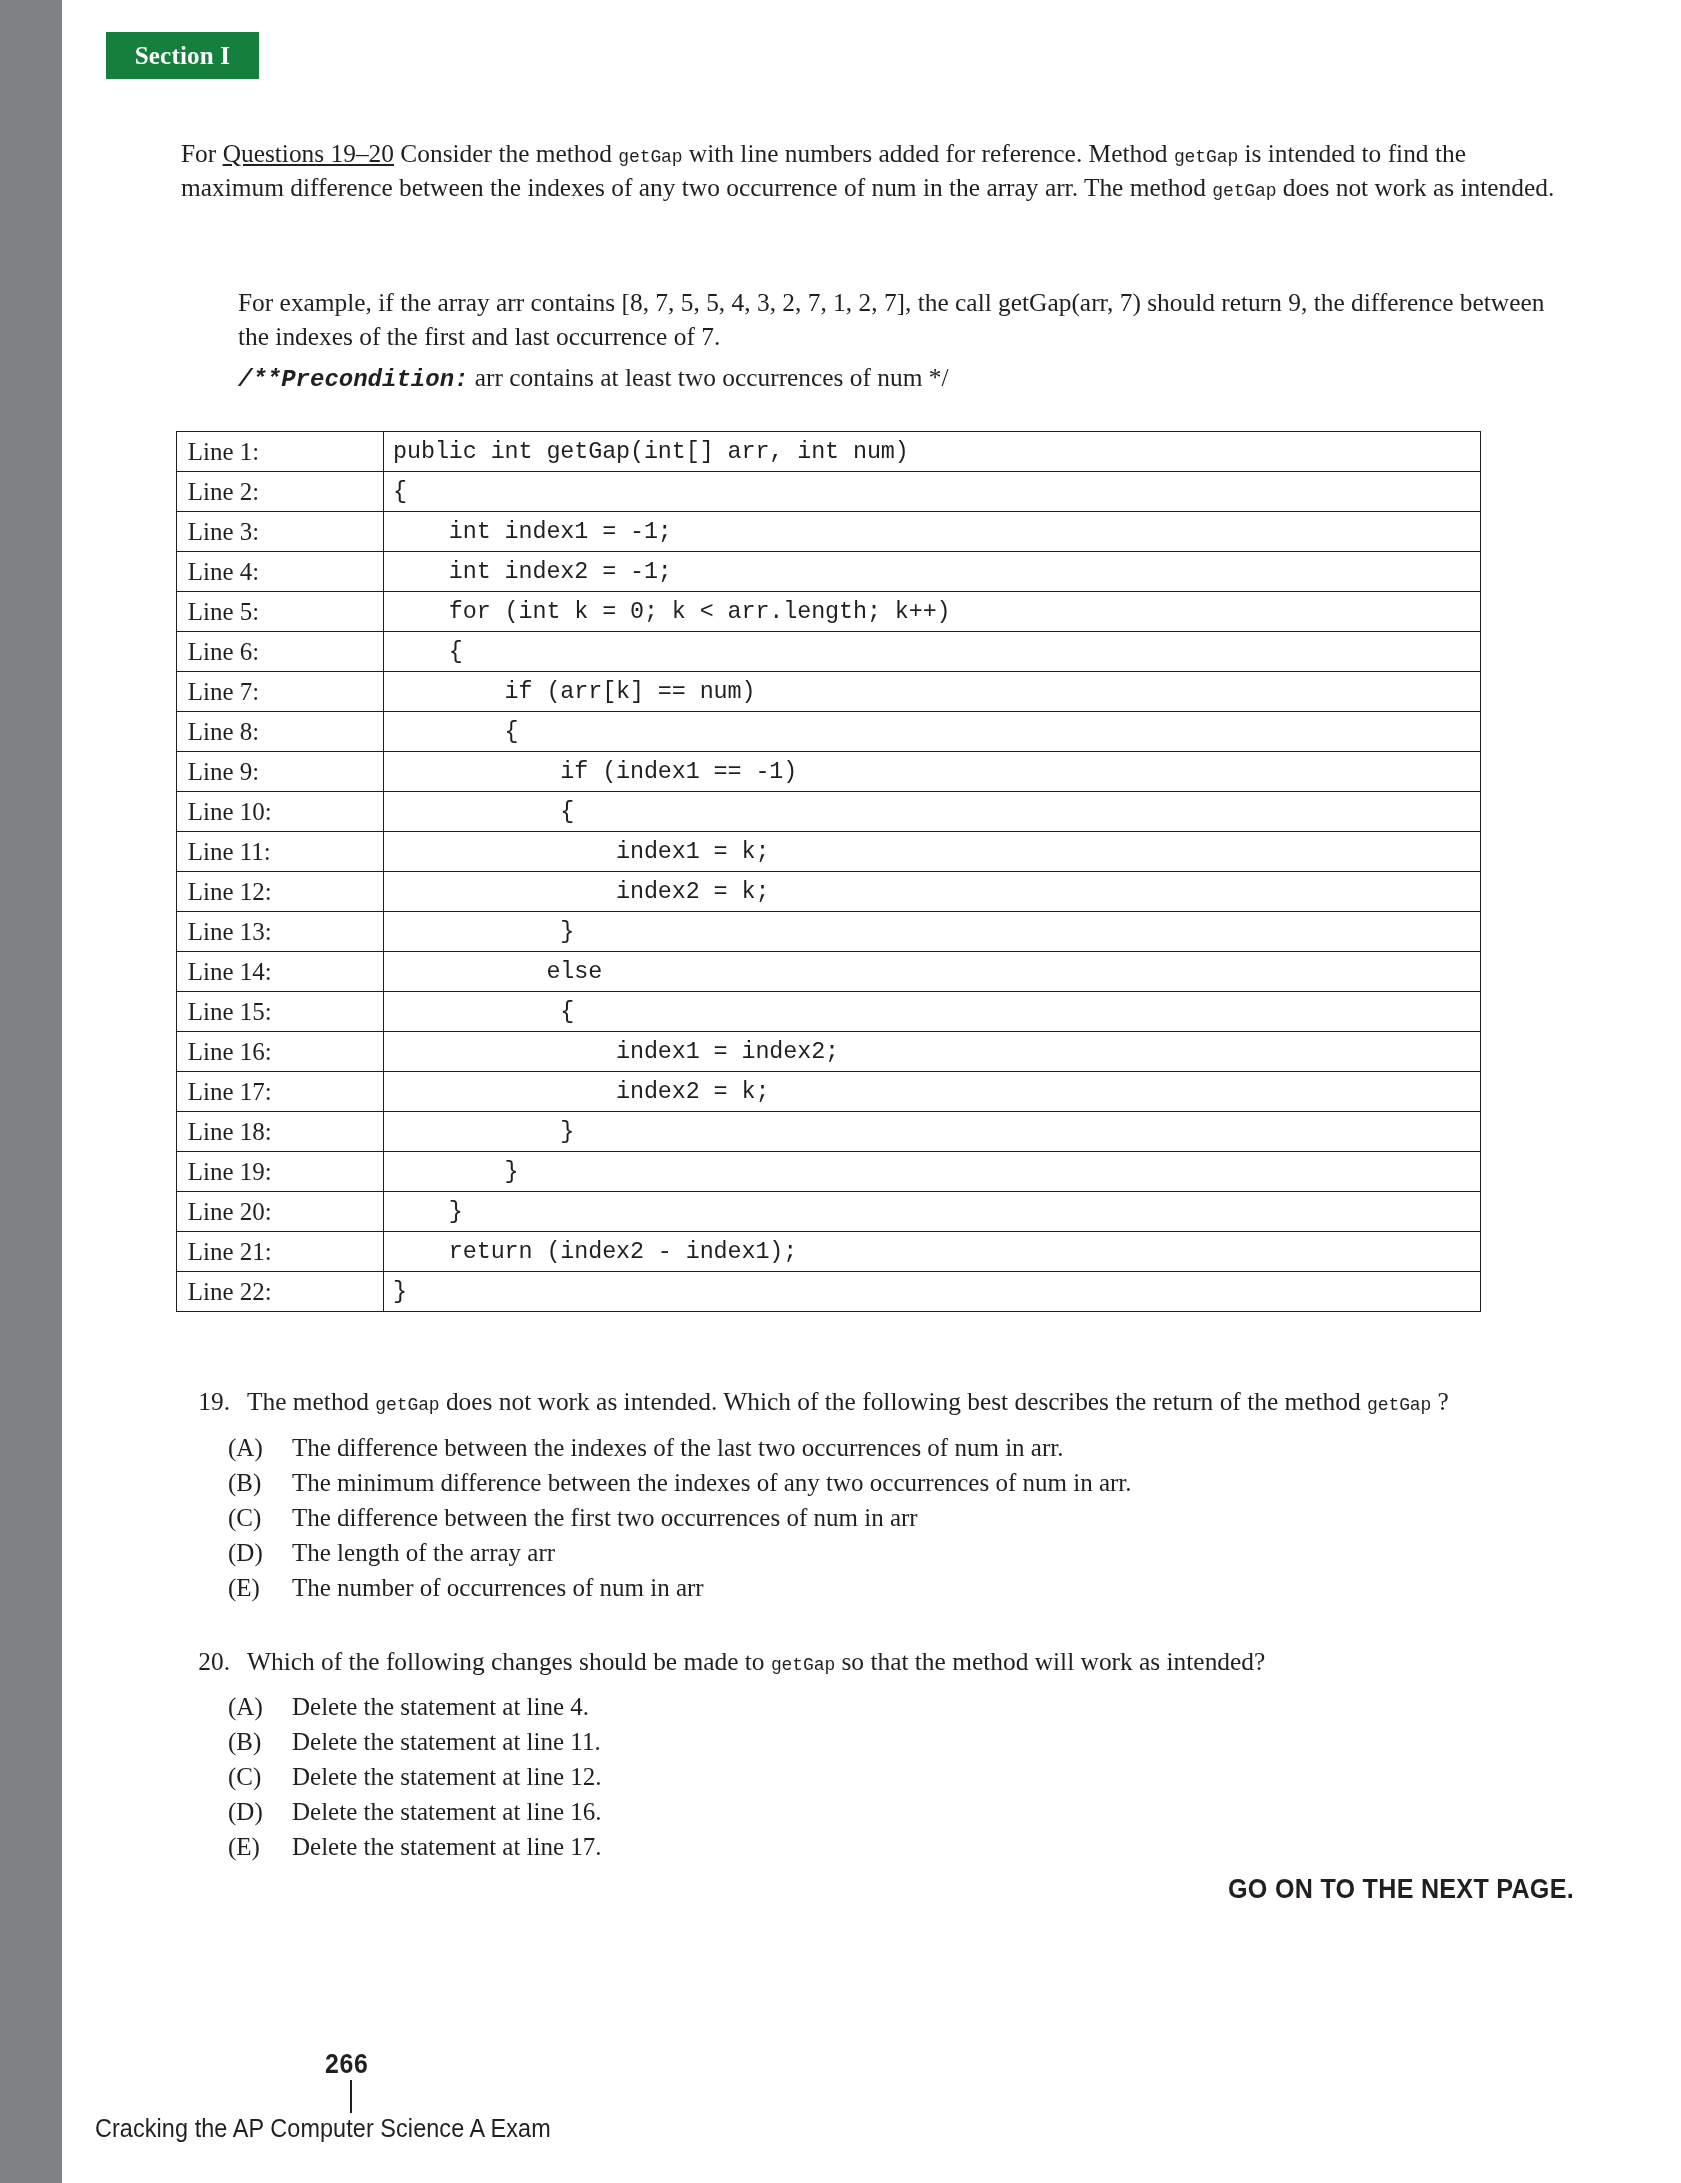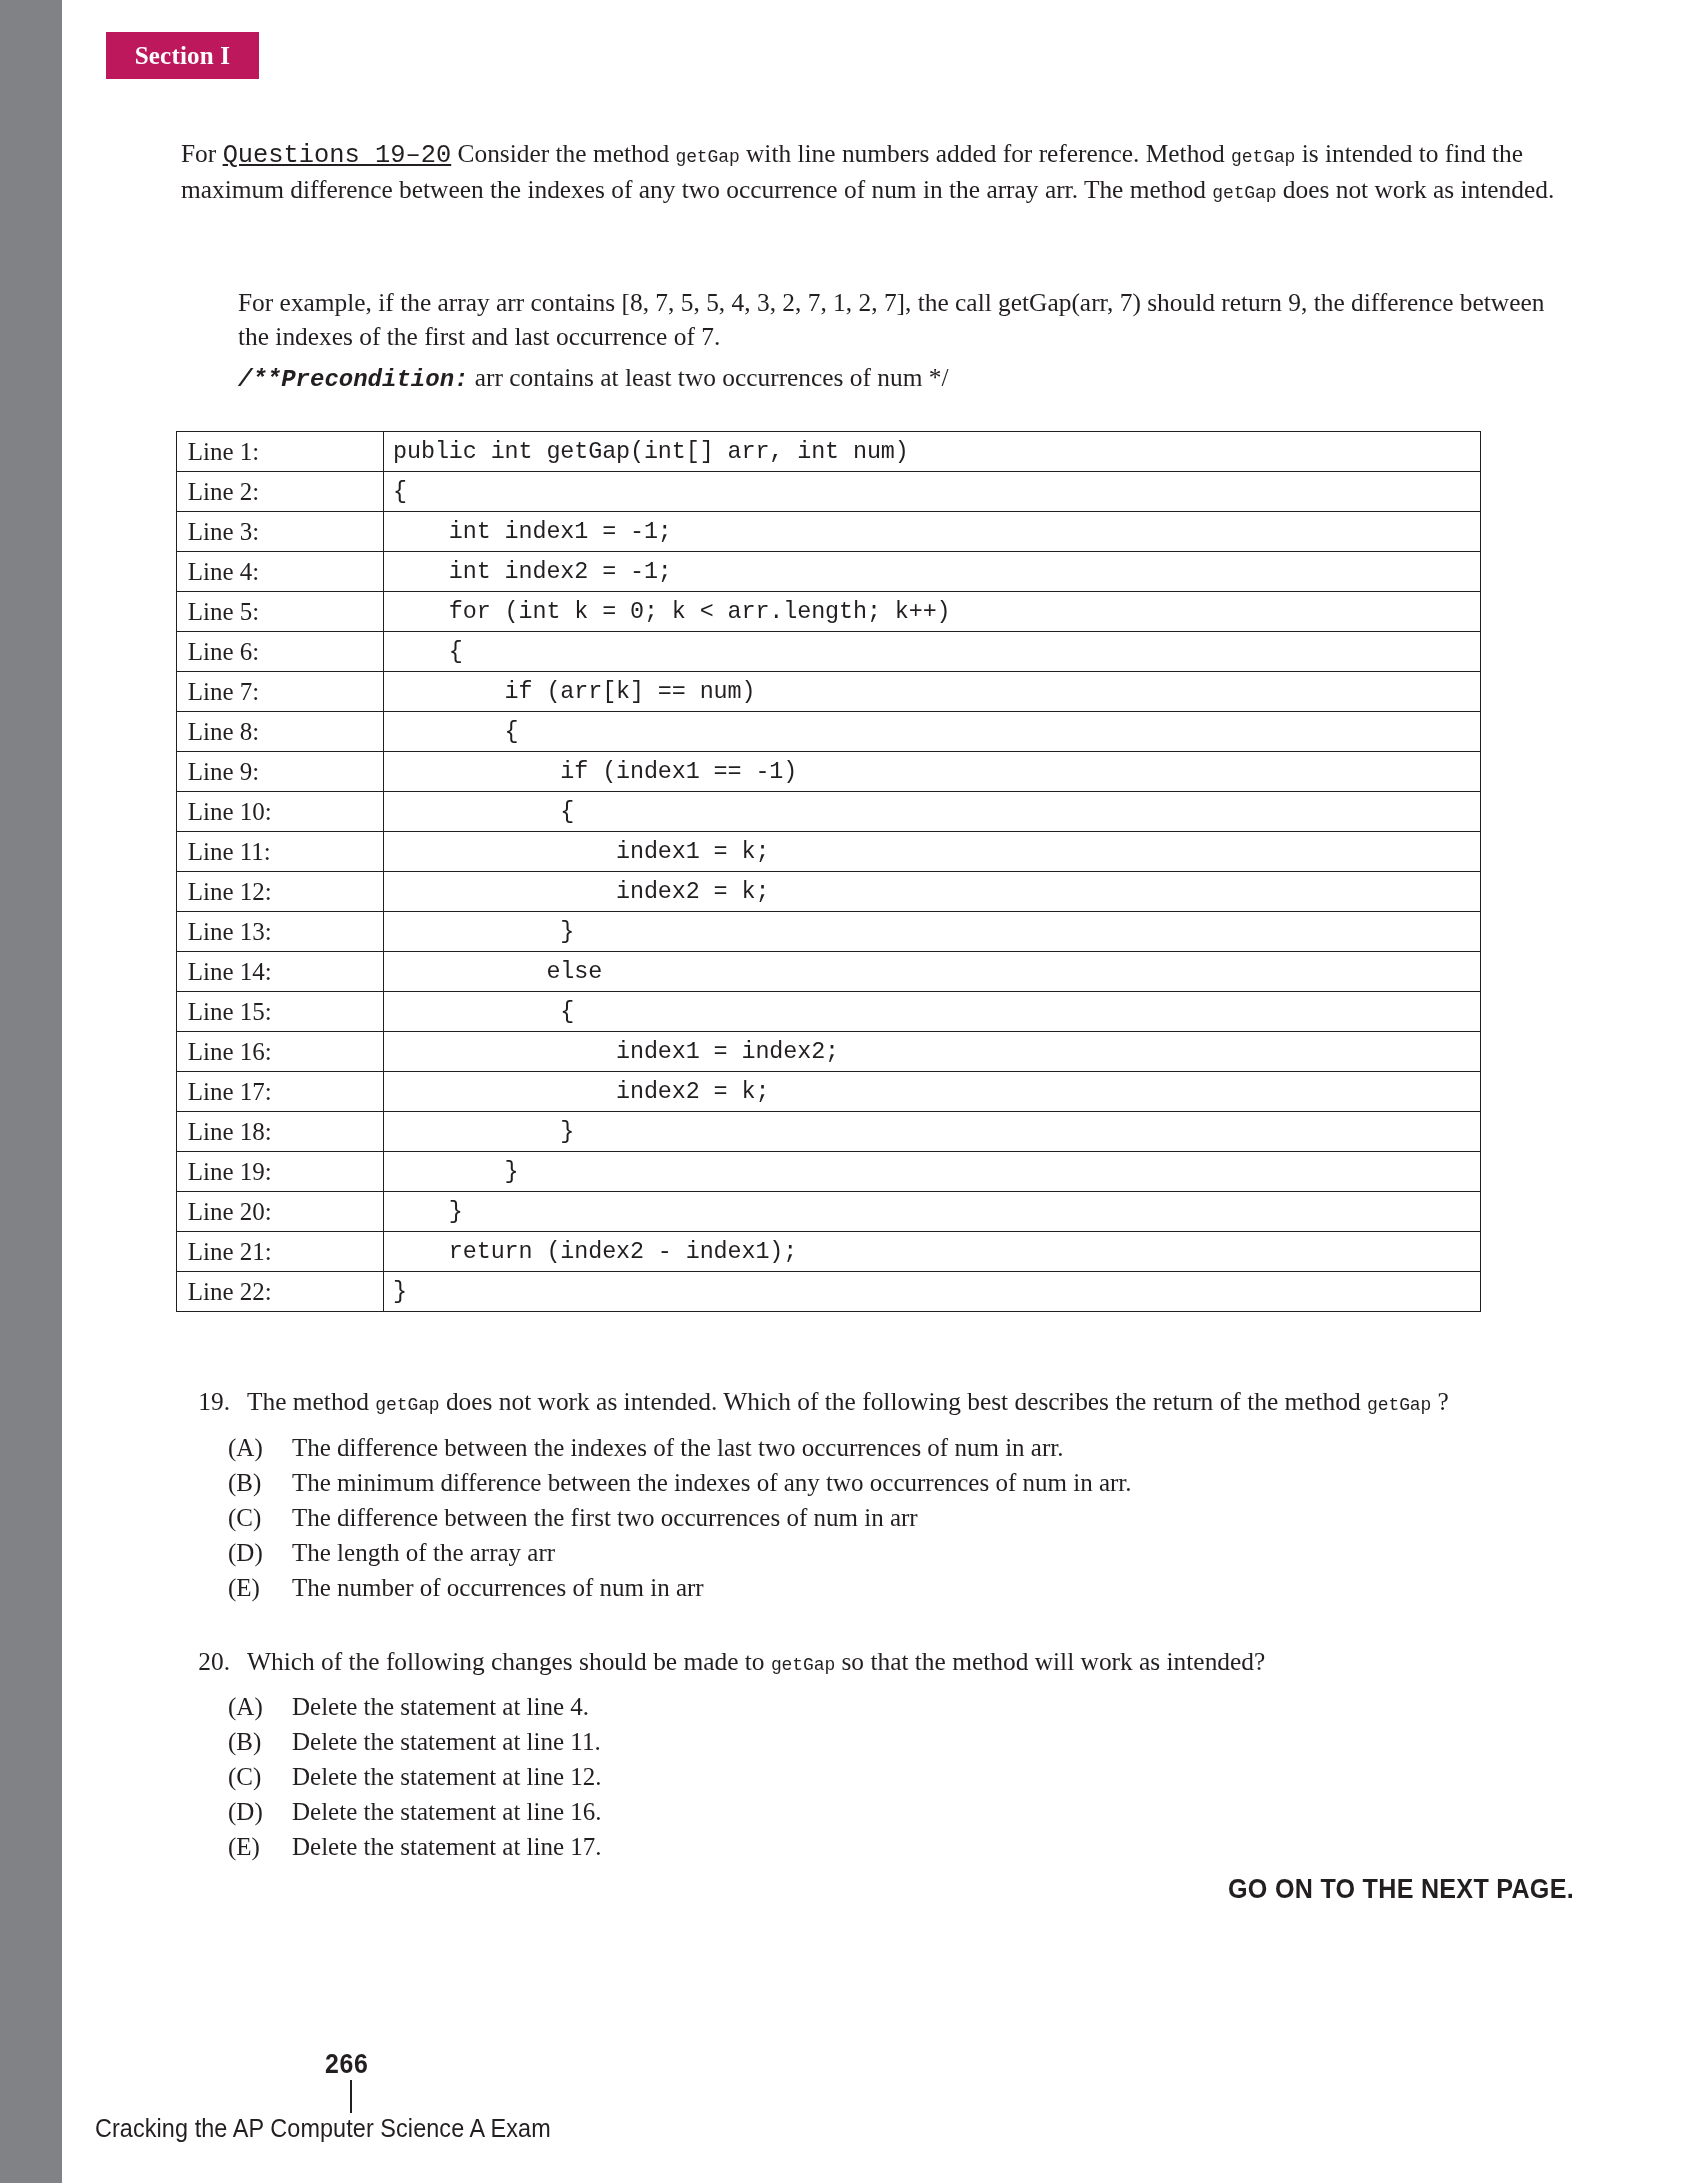--- a/index.html
+++ b/index.html
@@ -55,21 +55,21 @@
     font-size: 25.4px;
     line-height: 1.32;
     text-align: left;
     color: #231f20;
   }
   .mono {
     font-family: "Liberation Mono", "DejaVu Sans Mono", monospace;
     font-size: 18px;
     letter-spacing: -0.1px;
   }
-  .u { text-decoration: underline; font-family: Liberation Mono, monospace; }
+  .u { text-decoration: underline; }
 
   #intro-para {
     left: 119px;
     top: 137px;
     width: 1393px;
   }
   #example-para {
     left: 176px;
     top: 286px;
     width: 1339px;
@@ -206,21 +206,21 @@
     white-space: nowrap;
   }
 </style>
 </head>
 <body>
 
 <div id="gray-bar" style="background: rgb(128, 130, 133);"></div>
 
 <div id="page">
 
-  <div id="section-tab" style="background: #be185d;">
+  <div id="section-tab" style="background: #15803d;">
     <span>Section I</span>
   </div>
 
   <div class="para" id="intro-para">
     <span>For </span><span class="u">Questions 19–20</span><span> Consider the method </span><span class="mono">getGap</span><span> with line numbers added for reference. Method </span><span class="mono">getGap</span><span> is intended to find the maximum difference between the indexes of any two occurrence of num in the array arr. The method </span><span class="mono">getGap</span><span> does not work as intended.</span>
   </div>
 
   <div class="para" id="example-para">For example, if the array arr contains [8, 7, 5, 5, 4, 3, 2, 7, 1, 2, 7], the call getGap(arr, 7) should return 9, the difference between the indexes of the first and last occurrence of 7.</div>
 
   <div class="para" id="precondition-para">

